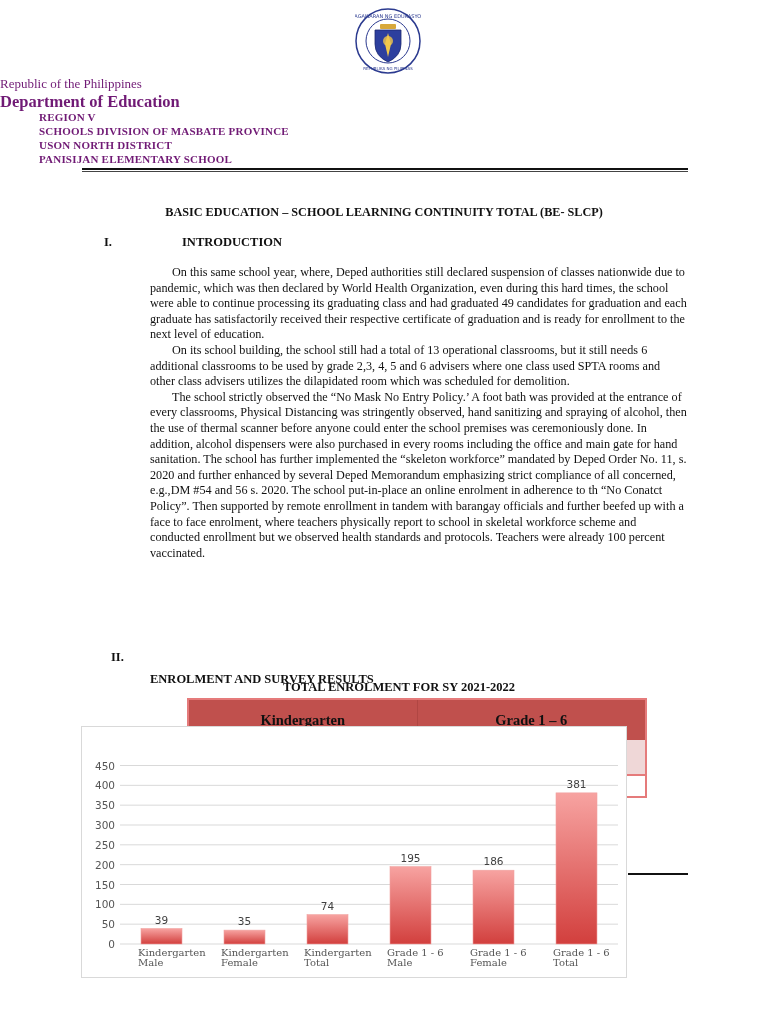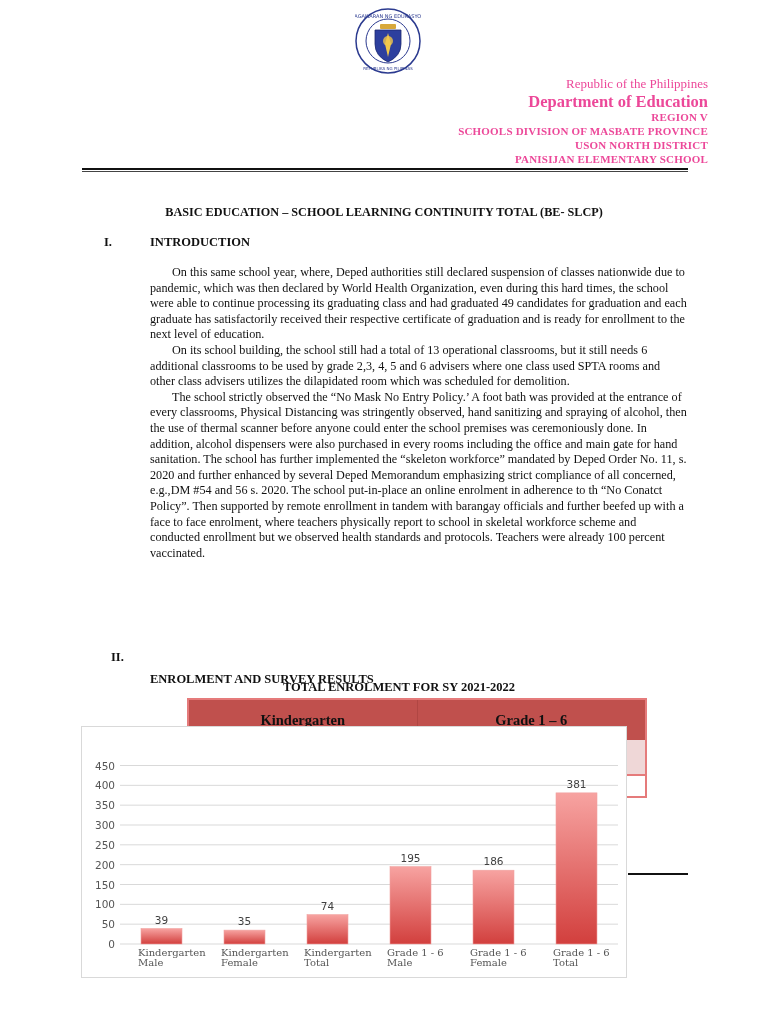--- a/index.html
+++ b/index.html
@@ -1,21 +1,21 @@
 <!DOCTYPE html>
 <html><head>
 <meta charset="utf-8">
 <style>
   * { box-sizing: border-box; margin: 0; padding: 0; }
   html, body { width: 768px; height: 1024px; background: #ffffff; overflow: hidden; }
   body { position: relative; font-family: "Liberation Serif", "DejaVu Serif", serif; color: #111; }
 
   .seal { position: absolute; left: 355px; top: 8px; width: 66px; height: 66px; }
 
-  .hdr { position: absolute; left: 0; width: 708px; text-align: right; color: #ec4899; }
+  .hdr { position: absolute; left: 0; width: 708px; text-align: left; color: #701a75; }
   .hdr-republic { top: 76px; font-size: 13px; }
   .hdr-dept { top: 92px; font-size: 16.5px; font-weight: bold; }
   .hdr-line { font-size: 11px; font-weight: bold; letter-spacing: 0.2px; padding-left: 39px; }
   .hdr-region { top: 111px; }
   .hdr-division { top: 125px; }
   .hdr-district { top: 139px; }
   .hdr-school { top: 153px; }
 
   .rule { position: absolute; left: 82px; width: 606px; height: 0; border-top: 2px solid #111; }
   .rule-top { top: 168px; }
@@ -65,21 +65,21 @@
 <div class="hdr hdr-line hdr-region">REGION V</div>
 <div class="hdr hdr-line hdr-division">SCHOOLS DIVISION OF MASBATE PROVINCE</div>
 <div class="hdr hdr-line hdr-district">USON NORTH DISTRICT</div>
 <div class="hdr hdr-line hdr-school">PANISIJAN ELEMENTARY SCHOOL</div>
 <div class="rule rule-top"></div>
 <div class="rule-thin"></div>
 
 <div class="doc-title">BASIC EDUCATION – SCHOOL LEARNING CONTINUITY TOTAL (BE- SLCP)</div>
 
 <div class="sec-num" style="top:235px;">I.</div>
-<div class="sec-title" style="top:235px;">INTRODUCTION</div>
+<div class="sec-title" style="top:235px;margin-left:32px;">INTRODUCTION</div>
 
 <div class="body-text" style="top:265px;">
   <p>On this same school year, where, Deped authorities still declared suspension of classes nationwide due to pandemic, which was then declared by World Health Organization, even during this hard times, the school were able to continue processing its graduating class and had graduated 49 candidates for graduation and each graduate has satisfactorily received their respective certificate of graduation and is ready for enrollment to the next level of education.</p>
   <p>On its school building, the school still had a total of 13 operational classrooms, but it still needs 6 additional classrooms to be used by grade 2,3, 4, 5 and 6 advisers where one class used SPTA rooms and other  class advisers utilizes the dilapidated room which was scheduled for demolition.</p>
   <p>The school strictly observed the “No Mask No Entry Policy.’ A foot bath was provided at the entrance of every classrooms, Physical Distancing was stringently observed, hand sanitizing and spraying of alcohol, then the use of thermal scanner before anyone could enter the school premises was ceremoniously done. In addition, alcohol dispensers were also purchased in every rooms including the office and main gate for hand sanitation. The school has further implemented the “skeleton workforce” mandated by Deped Order No. 11, s. 2020 and further enhanced by several Deped Memorandum emphasizing strict compliance of all concerned, e.g.,DM #54 and 56 s. 2020. The school put-in-place an online enrolment in adherence to th “No Conatct Policy”. Then supported by remote enrollment in tandem with barangay officials and further beefed up with a face to face enrolment, where teachers physically report to school in skeletal workforce scheme and conducted enrollment but we observed health standards and protocols. Teachers were already 100 percent vaccinated.</p>
 </div>
 
 <div class="sec-num" style="top:650px;margin-left:7px;">II.</div>
 <div class="sec-title" style="top:672px;">ENROLMENT AND SURVEY RESULTS</div>
 

